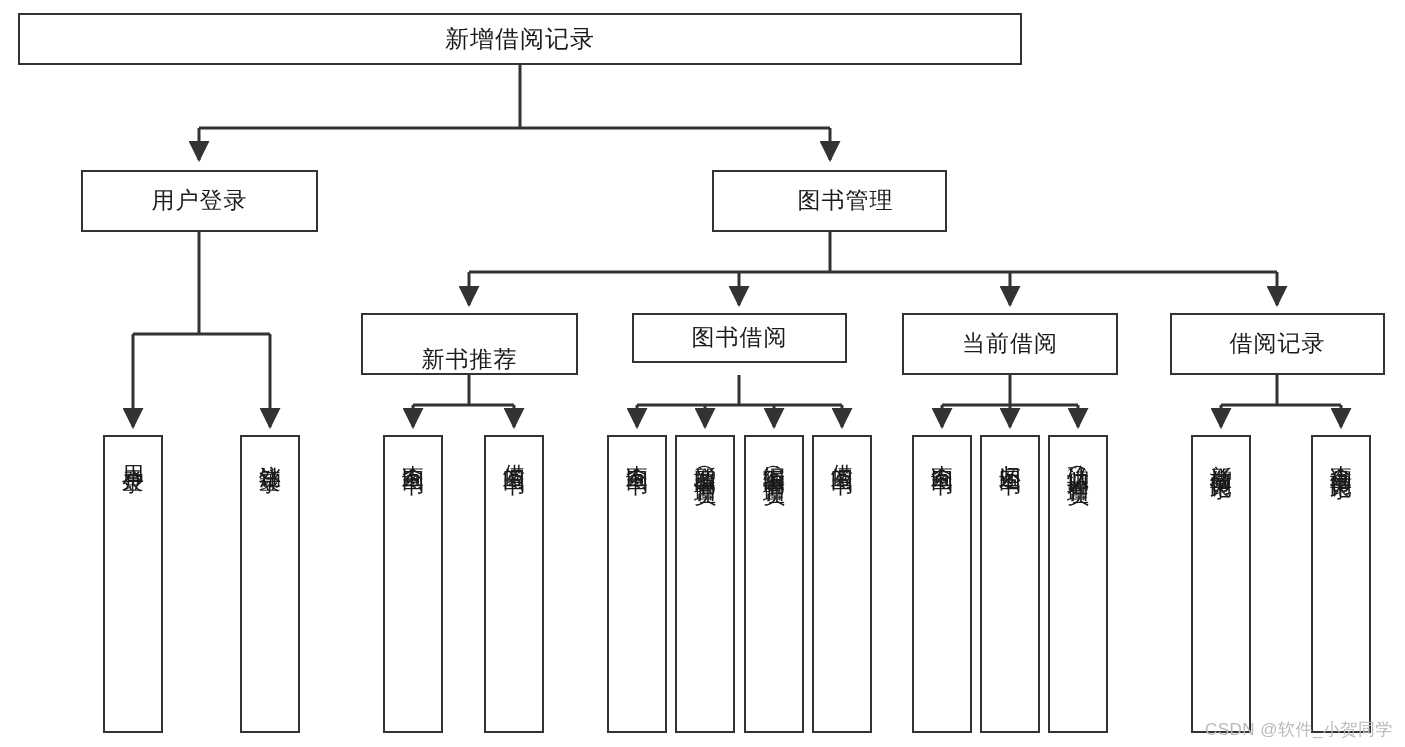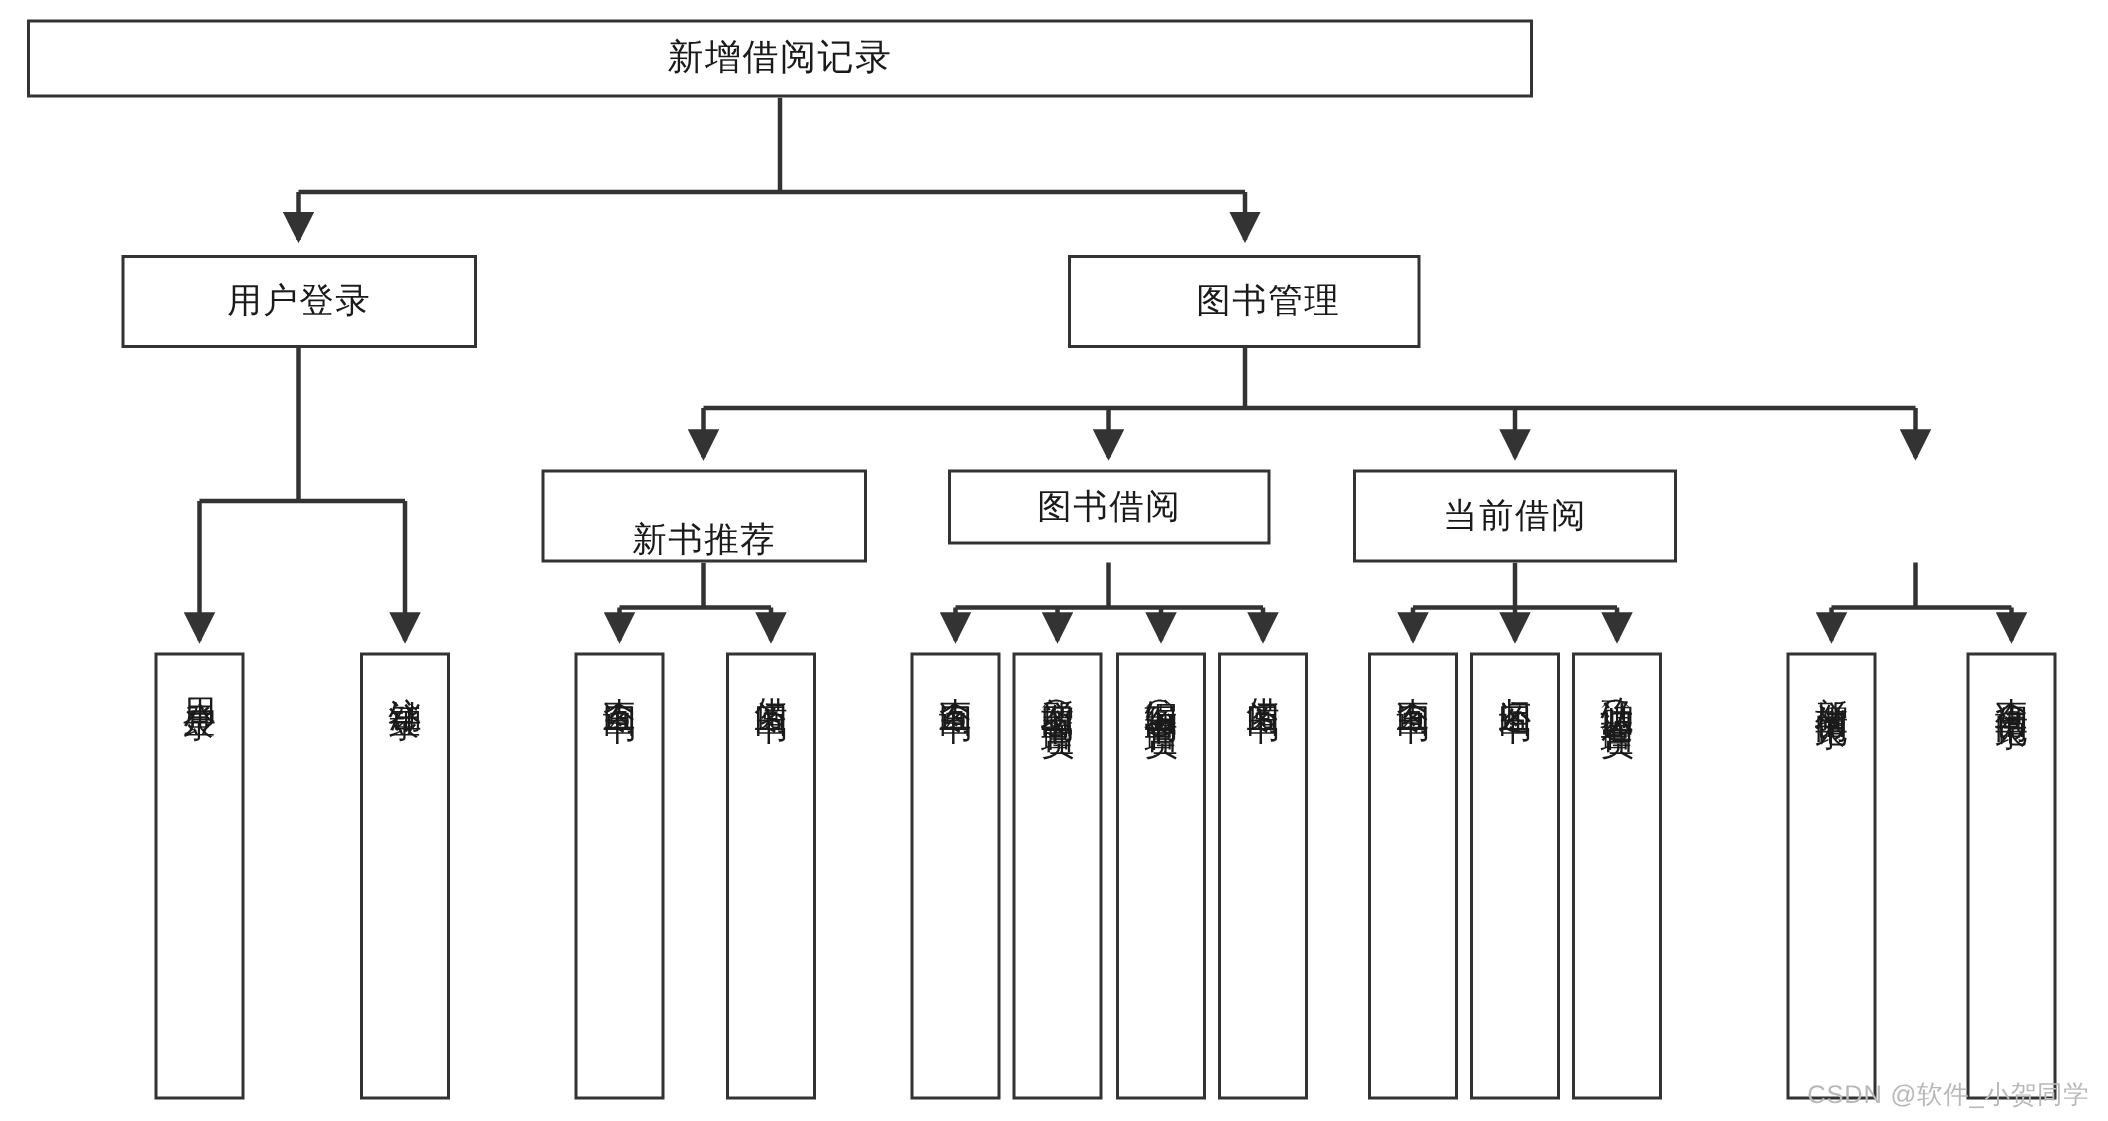--- a/index.html
+++ b/index.html
@@ -138,20 +138,23 @@
   </div>
 
   <div class="node h" style="left:632px;top:313px;width:215px;height:50px;">
     <span>图书借阅</span>
   </div>
 
   <div class="node h" style="left:902px;top:313px;width:216px;height:62px;font-family:Liberation Serif, serif;">
     <span>当前借阅</span>
   </div>
 
+  <div class="node h" style="left:1170px;top:313px;width:215px;height:62px;">
+    <span>借阅记录</span>
+  </div>
 
   <div class="node v" style="left:103px;top:435px;width:60px;height:298px;">
     <span class="vtext">用户登录</span>
   </div>
 
   <div class="node v" style="left:240px;top:435px;width:60px;height:298px;">
     <span class="vtext">注销登录</span>
   </div>
 
   <div class="node v" style="left:383px;top:435px;width:60px;height:298px;">

